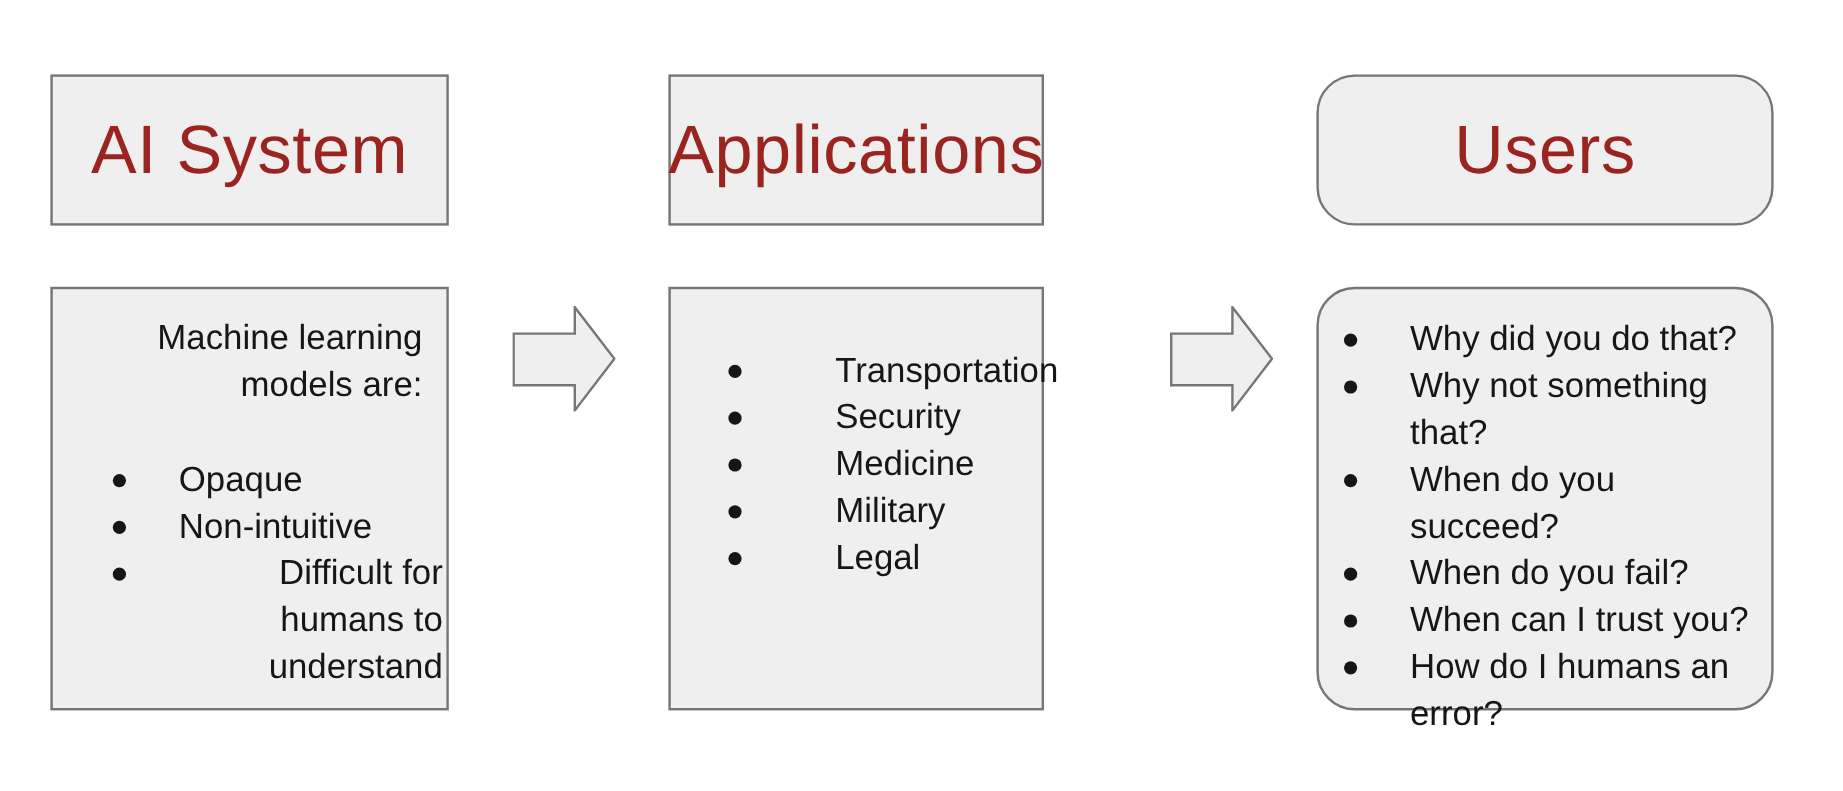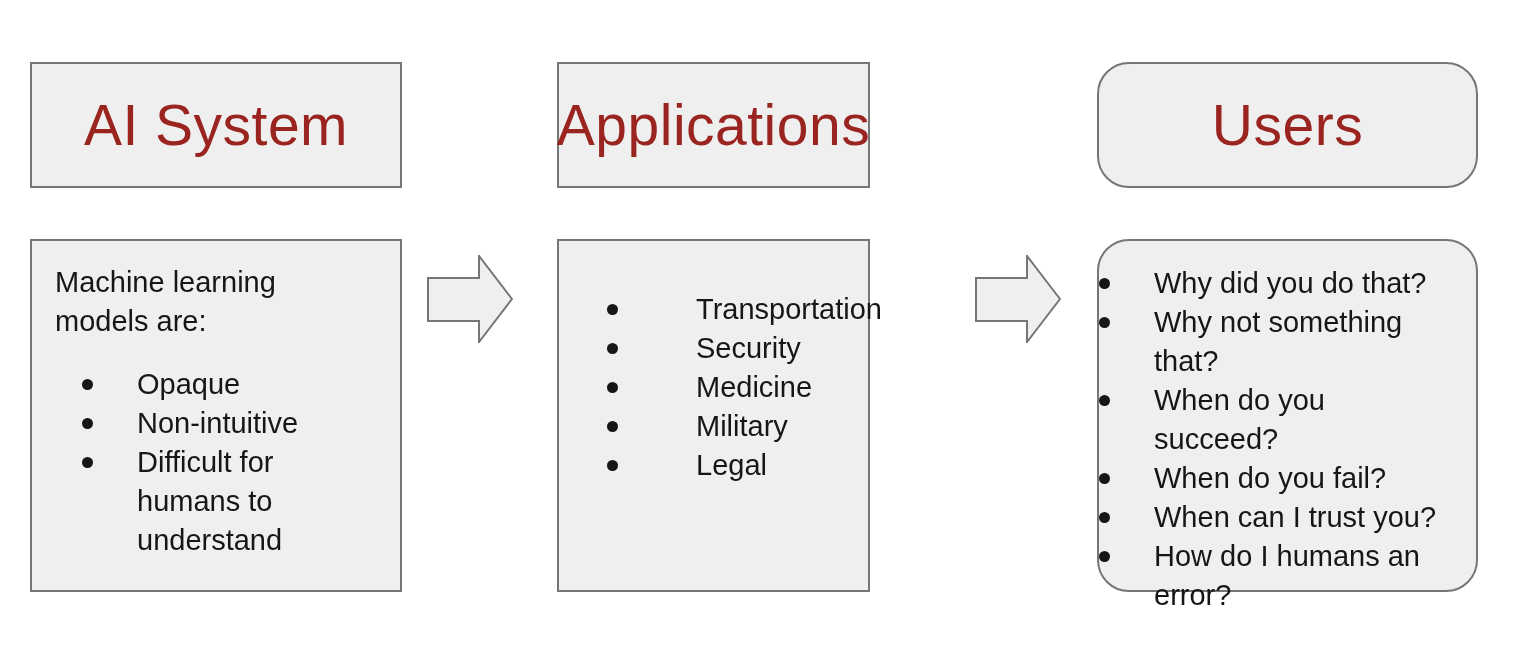--- a/index.html
+++ b/index.html
@@ -18,21 +18,21 @@
     background: var(--background);
     font-family: "Liberation Sans", sans-serif;
     color: var(--body-text);
     overflow: hidden;
   }
   .box {
     position: absolute;
     background: var(--box-fill);
     border: 2px solid var(--box-border);
   }
-  .c1 { left: 30px;   width: 372px; }
+  .c1 { left: 42px;   width: 332px; text-align: right; }
   .c2 { left: 557px;  width: 313px; }
   .c3 { left: 1097px; width: 381px; border-radius: 32px; }
   .header { top: 62px; height: 126px; display: flex; align-items: center; justify-content: center; }
   .header-text {
     font-size: 57px;
     color: var(--header-text);
     letter-spacing: 0.5px;
     white-space: nowrap;
   }
   .content { top: 239px; height: 353px; font-size: 29px; line-height: 39px; }
@@ -40,30 +40,30 @@
   .content li { display: flex; align-items: flex-start; }
   .dot {
     flex: 0 0 11px;
     width: 11px; height: 11px;
     margin-top: 14px;
     border-radius: 50%;
     background: var(--body-text);
   }
   
   .content-1 .intro { margin: 22px 20px 0 23px; max-width: 300px; }
-  .content-1 ul { margin-top: 24px; }
+  .content-1 ul { margin-top: 40px; }
   .content-1 li { padding-left: 50px; }
   .content-1 .li-text { margin-left: 44px; max-width: 220px; }
   
   .content-2 ul { margin-top: 49px; }
   .content-2 li { padding-left: 48px; gap: 33px; }
   .content-2 .li-text { margin-left: 45px; max-width: 260px; }
   
   .content-3 ul { margin-top: 23px; }
-  .content-3 li { }
+  .content-3 li { padding-left: 21px; }
   .content-3 .li-text { margin-left: 44px; max-width: 292px; }
   .arrow {
     position: absolute;
     top: 255px;
     width: 86px;
     height: 88px;
   }
   .arrow-1 { left: 427px; }
   .arrow-2 { left: 975px; }
   .arrow polygon {

